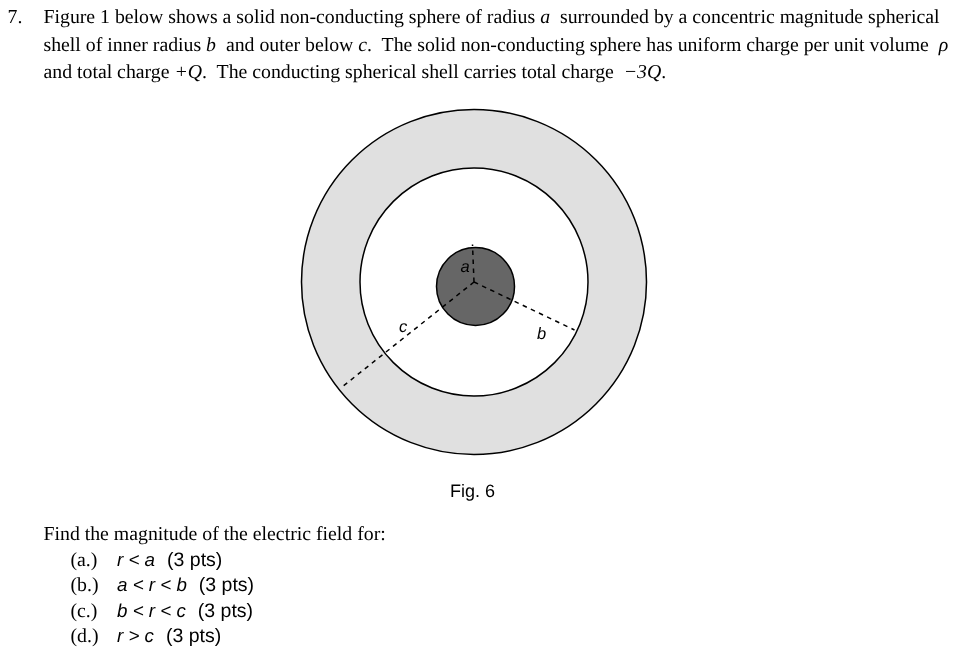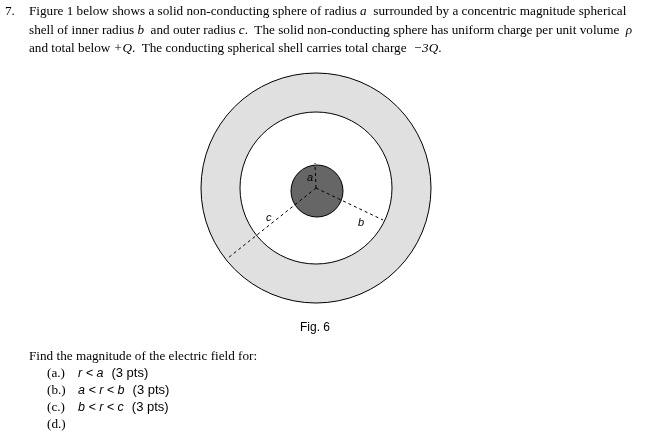--- a/index.html
+++ b/index.html
@@ -31,22 +31,22 @@
     .q-cond .var { font-style: italic; }
     .pts { font-family: "Liberation Sans", sans-serif; font-size: 13px; margin-left: 8px; text-align: center; }
   </style>
 </head>
 <body>
 
 <div class="problem">
   <span class="num">7.</span>
   <div class="statement">
     <span class="line"><span>Figure 1 below shows a solid non-conducting sphere of radius </span><span class="var">a</span><span style="white-space:pre">  surrounded by a concentric magnitude spherical</span></span>
-    <span class="line"><span>shell of inner radius </span><span class="var">b</span><span style="white-space:pre">  and outer radius </span><span class="var">c</span><span style="white-space:pre">.  The solid non-conducting sphere has uniform charge per unit volume  </span><span class="var">ρ</span></span>
-    <span class="line"><span>and total below </span><span class="var">+Q</span><span style="white-space:pre">.  The conducting spherical shell carries total charge  </span><span class="var">−3Q</span><span>.</span></span>
+    <span class="line"><span>shell of inner radius </span><span class="var">b</span><span style="white-space:pre">  and outer below </span><span class="var">c</span><span style="white-space:pre">.  The solid non-conducting sphere has uniform charge per unit volume  </span><span class="var">ρ</span></span>
+    <span class="line"><span>and total charge </span><span class="var">+Q</span><span style="white-space:pre">.  The conducting spherical shell carries total charge  </span><span class="var">−3Q</span><span>.</span></span>
   </div>
 </div>
 
 <div class="figure">
   <svg width="652" height="432" viewBox="0 0 652 432">
     <circle cx="316" cy="188" r="115" fill="#e0e0e0" stroke="#000" stroke-width="1"></circle>
     <circle cx="316" cy="188" r="76" fill="#ffffff" stroke="#000" stroke-width="1"></circle>
     <circle cx="317" cy="191" r="26" fill="#666666" stroke="#000" stroke-width="1"></circle>
     <line x1="316" y1="188" x2="315" y2="163" stroke="#000" stroke-width="1" stroke-dasharray="3,3"></line>
     <line x1="316" y1="188" x2="383" y2="220" stroke="#000" stroke-width="1" stroke-dasharray="3,3"></line>
@@ -67,14 +67,15 @@
   <div class="q-item">
     <span class="q-label">(b.)</span>
     <span class="q-cond"><span class="var">a &lt; r &lt; b</span><span class="pts">(3 pts)</span></span>
   </div>
   <div class="q-item">
     <span class="q-label">(c.)</span>
     <span class="q-cond"><span class="var">b &lt; r &lt; c</span><span class="pts">(3 pts)</span></span>
   </div>
   <div class="q-item">
     <span class="q-label">(d.)</span>
+    <span class="q-cond"><span class="var">r &gt; c</span><span class="pts">(3 pts)</span></span>
   </div>
 </div>
 
 </body></html>

